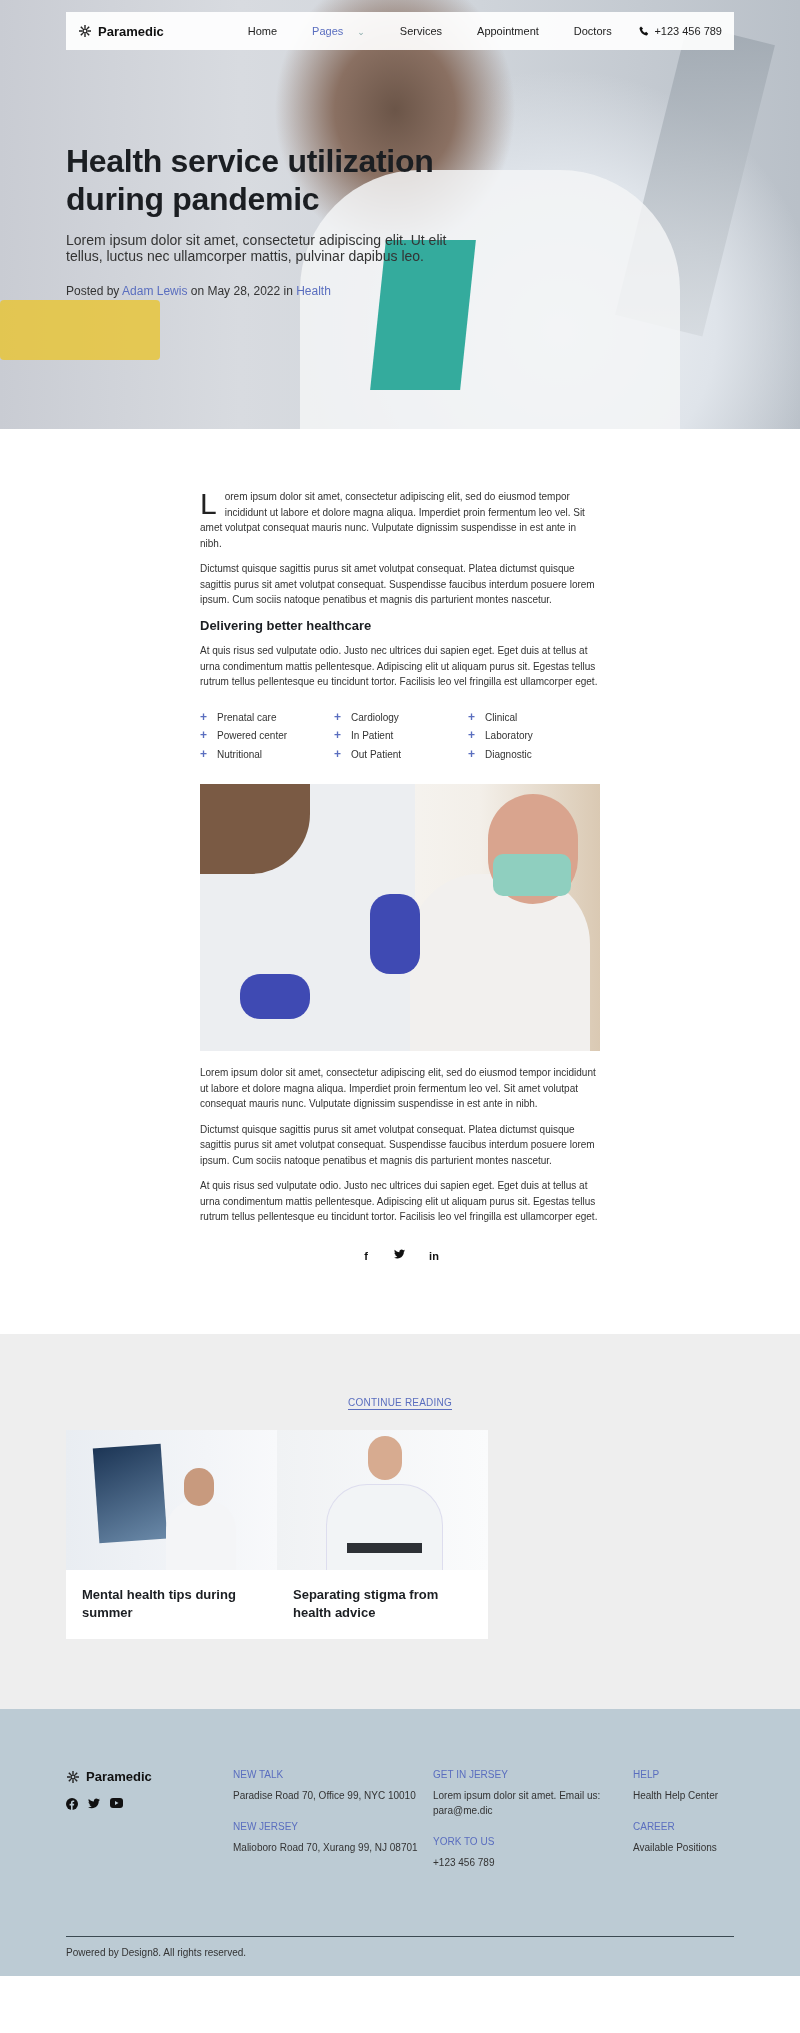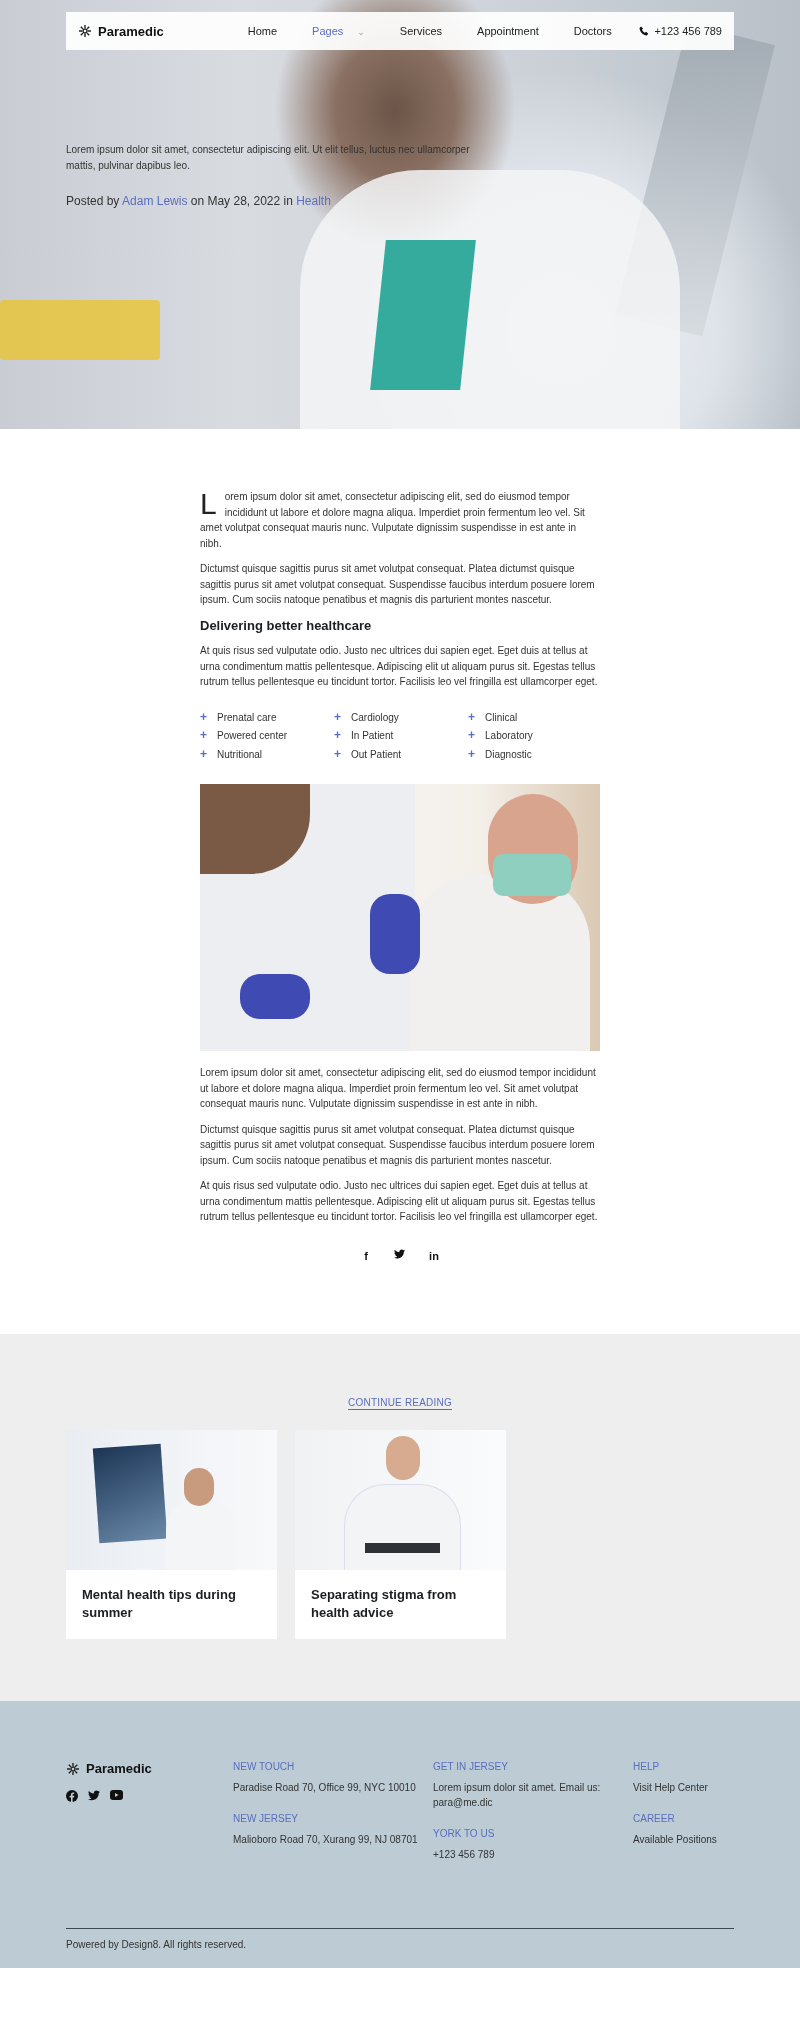--- a/index.html
+++ b/index.html
@@ -15,21 +15,21 @@
 .hero .yellow{position:absolute;left:0;top:300px;width:160px;height:60px;background:#e9c431;opacity:.8;border-radius:4px}
 .nav{position:absolute;left:66px;top:12px;width:668px;height:38px;background:rgba(255,255,255,.92);display:flex;align-items:center;padding:0 12px;font-size:11px}
 .logo{display:flex;align-items:center;font-weight:700;font-size:13px;color:#111}
 .logo .ic{width:14px;height:14px;margin-right:6px}
 .menu{display:flex;gap:35px;margin-left:84px;color:#222}
 .menu .active{color:#5a6ebf}
 .menu .chev{margin-left:14px;color:#8aa;font-size:9px}
 .phone{margin-left:auto;display:flex;align-items:center;gap:5px;color:#222}
 .hero-text{position:absolute;left:66px;top:142px;width:420px}
 .hero-text h1{font-size:32px;line-height:38px;font-weight:700;color:#1b1e22;letter-spacing:-.3px}
-.hero-text p{font-size:10px;line-height:16px;color:#333;}
+.hero-text p{font-size:14px;line-height:16px;color:#333;margin-top:14px}
 .meta{font-size:12px;color:#333;margin-top:20px}
 .meta a{color:#5a6ebf;text-decoration:none}
 .article{width:400px;margin:0 auto;padding-top:60px;font-size:10px;line-height:15.5px;color:#333}
 .article p{margin-bottom:10px}
 .dropcap{float:left;font-size:30px;line-height:26px;margin:2px 8px 0 0;color:#222}
 .article h2{font-size:13px;color:#1b1e22;margin:8px 0 10px;font-weight:700}
 .checks{display:grid;grid-template-columns:134px 134px 134px;row-gap:3px;margin:20px 0 22px}
 .checks div{display:flex;align-items:center}
 .plus{color:#5a6ebf;font-weight:700;margin-right:10px;font-size:12px}
 .photo{width:400px;height:267px;margin:0 0 14px;position:relative;overflow:hidden;
@@ -39,21 +39,21 @@
 .photo .man{position:absolute;left:210px;top:90px;width:180px;height:177px;background:#f2f0ee;border-radius:70px 70px 0 0}
 .photo .head{position:absolute;left:288px;top:10px;width:90px;height:110px;background:#d9a48e;border-radius:45px}
 .photo .mask{position:absolute;left:293px;top:70px;width:78px;height:42px;background:#8fcfbf;border-radius:10px}
 .photo .glove1{position:absolute;left:170px;top:110px;width:50px;height:80px;background:#3f4ab3;border-radius:20px}
 .photo .glove2{position:absolute;left:40px;top:190px;width:70px;height:45px;background:#3f4ab3;border-radius:20px}
 .social{display:flex;justify-content:center;gap:22px;margin:24px 0 70px;font-size:11px;font-weight:700;color:#111}
 .social span{width:12px;text-align:center}
 .related{background:#eeeeee;padding:58px 8px 58px}
 .cont{text-align:center;margin-bottom:20px}
 .cont a{font-size:10px;color:#5a6ebf;text-decoration:none;border-bottom:1px solid #5a6ebf;padding-bottom:1px;letter-spacing:.2px}
-.cards{display:flex;gap:18px;width:668px;margin:4px auto}
+.cards{display:flex;width:668px;margin:12px auto}
 .card{width:211px;background:#fff}
 .card .img{height:140px;position:relative;overflow:hidden}
 .card h3{font-size:13px;line-height:18px;color:#1b1e22;padding:16px 16px 18px;height:69px;font-weight:700}
 .img1{background:linear-gradient(90deg,#e9edf2,#f8f9fb)}
 .img1 .x{position:absolute;left:30px;top:16px;width:68px;height:95px;background:linear-gradient(160deg,#1c3555,#6a89a8);transform:rotate(-4deg)}
 .img1 .c{position:absolute;left:100px;top:70px;width:70px;height:70px;background:#f4f5f7;border-radius:30px 30px 0 0}
 .img1 .h{position:absolute;left:118px;top:38px;width:30px;height:38px;background:#c89a7e;border-radius:15px}
 .img2{background:linear-gradient(90deg,#2bb4d9,#85d3e6 40%,#e8edf0)}
 .img2 .cap{position:absolute;left:55px;top:0;width:160px;height:40px;background:#8ed3e8;border-radius:0 0 30px 30px}
 .img2 .face{position:absolute;left:85px;top:35px;width:110px;height:55px;background:#e9e4df}
@@ -102,20 +102,21 @@
     </div>
     <div class="phone">
       <svg width="10" height="10" viewBox="0 0 10 10">
           <path d="M2 0.5l2 2-1 1.3c.6 1.3 1.6 2.3 2.9 2.9L7.2 5.7l2 2-1.3 1.8C4 9.2 .8 6 .5 2z" fill="#111"></path>
         </svg>
       <span>+123 456 789</span>
     </div>
   </nav>
 
   <div class="hero-text">
+    <h1>Health service utilization during pandemic</h1>
     <p>Lorem ipsum dolor sit amet, consectetur adipiscing elit. Ut elit tellus, luctus nec ullamcorper mattis, pulvinar dapibus leo.</p>
     <div class="meta">
       <span>Posted by</span>
       <a href="#">Adam Lewis</a>
       <span>on May 28, 2022 in</span>
       <a href="#">Health</a>
     </div>
   </div>
 </section>
 
@@ -231,32 +232,32 @@
         <svg width="12" height="11" viewBox="0 0 24 20">
             <path d="M24 2.4c-.9.4-1.8.6-2.8.8 1-.6 1.8-1.6 2.2-2.7-1 .6-2 1-3.1 1.2C19.3.7 18 0 16.6 0c-2.7 0-4.9 2.2-4.9 4.9 0 .4 0 .8.1 1.1C7.7 5.8 4.1 3.9 1.7.9c-.4.7-.7 1.6-.7 2.5 0 1.7.9 3.2 2.2 4.1-.8 0-1.6-.2-2.2-.6v.1c0 2.4 1.7 4.4 3.9 4.8-.4.1-.8.2-1.3.2-.3 0-.6 0-.9-.1.6 2 2.4 3.4 4.6 3.4-1.7 1.3-3.8 2.1-6.1 2.1H0c2.2 1.4 4.8 2.2 7.5 2.2 9.1 0 14-7.5 14-14v-.6c1-.7 1.8-1.6 2.5-2.6z" fill="#111"></path>
           </svg>
         <svg width="13" height="10" viewBox="0 0 13 10">
             <rect width="13" height="10" rx="3" fill="#111"></rect>
             <path d="M5 3v4l3.5-2z" fill="#bccbd4"></path>
           </svg>
       </div>
     </div>
     <div class="fcol">
-      <div class="fh">NEW TOUCH</div>
+      <div class="fh">NEW TALK</div>
       <div class="ft">Paradise Road 70, Office 99, NYC 10010</div>
       <div class="fh">NEW JERSEY</div>
       <div class="ft">Malioboro Road 70, Xurang 99, NJ 08701</div>
     </div>
     <div class="fcol">
       <div class="fh">GET IN JERSEY</div>
       <div class="ft">Lorem ipsum dolor sit amet. Email us: para@me.dic</div>
       <div class="fh">YORK TO US</div>
       <div class="ft">+123 456 789</div>
     </div>
     <div class="fcol">
       <div class="fh">HELP</div>
-      <div class="ft">Visit Help Center</div>
+      <div class="ft">Health Help Center</div>
       <div class="fh">CAREER</div>
       <div class="ft">Available Positions</div>
     </div>
   </div>
   <div class="rule">Powered by Design8. All rights reserved.</div>
 </footer>
 
 </body></html>

